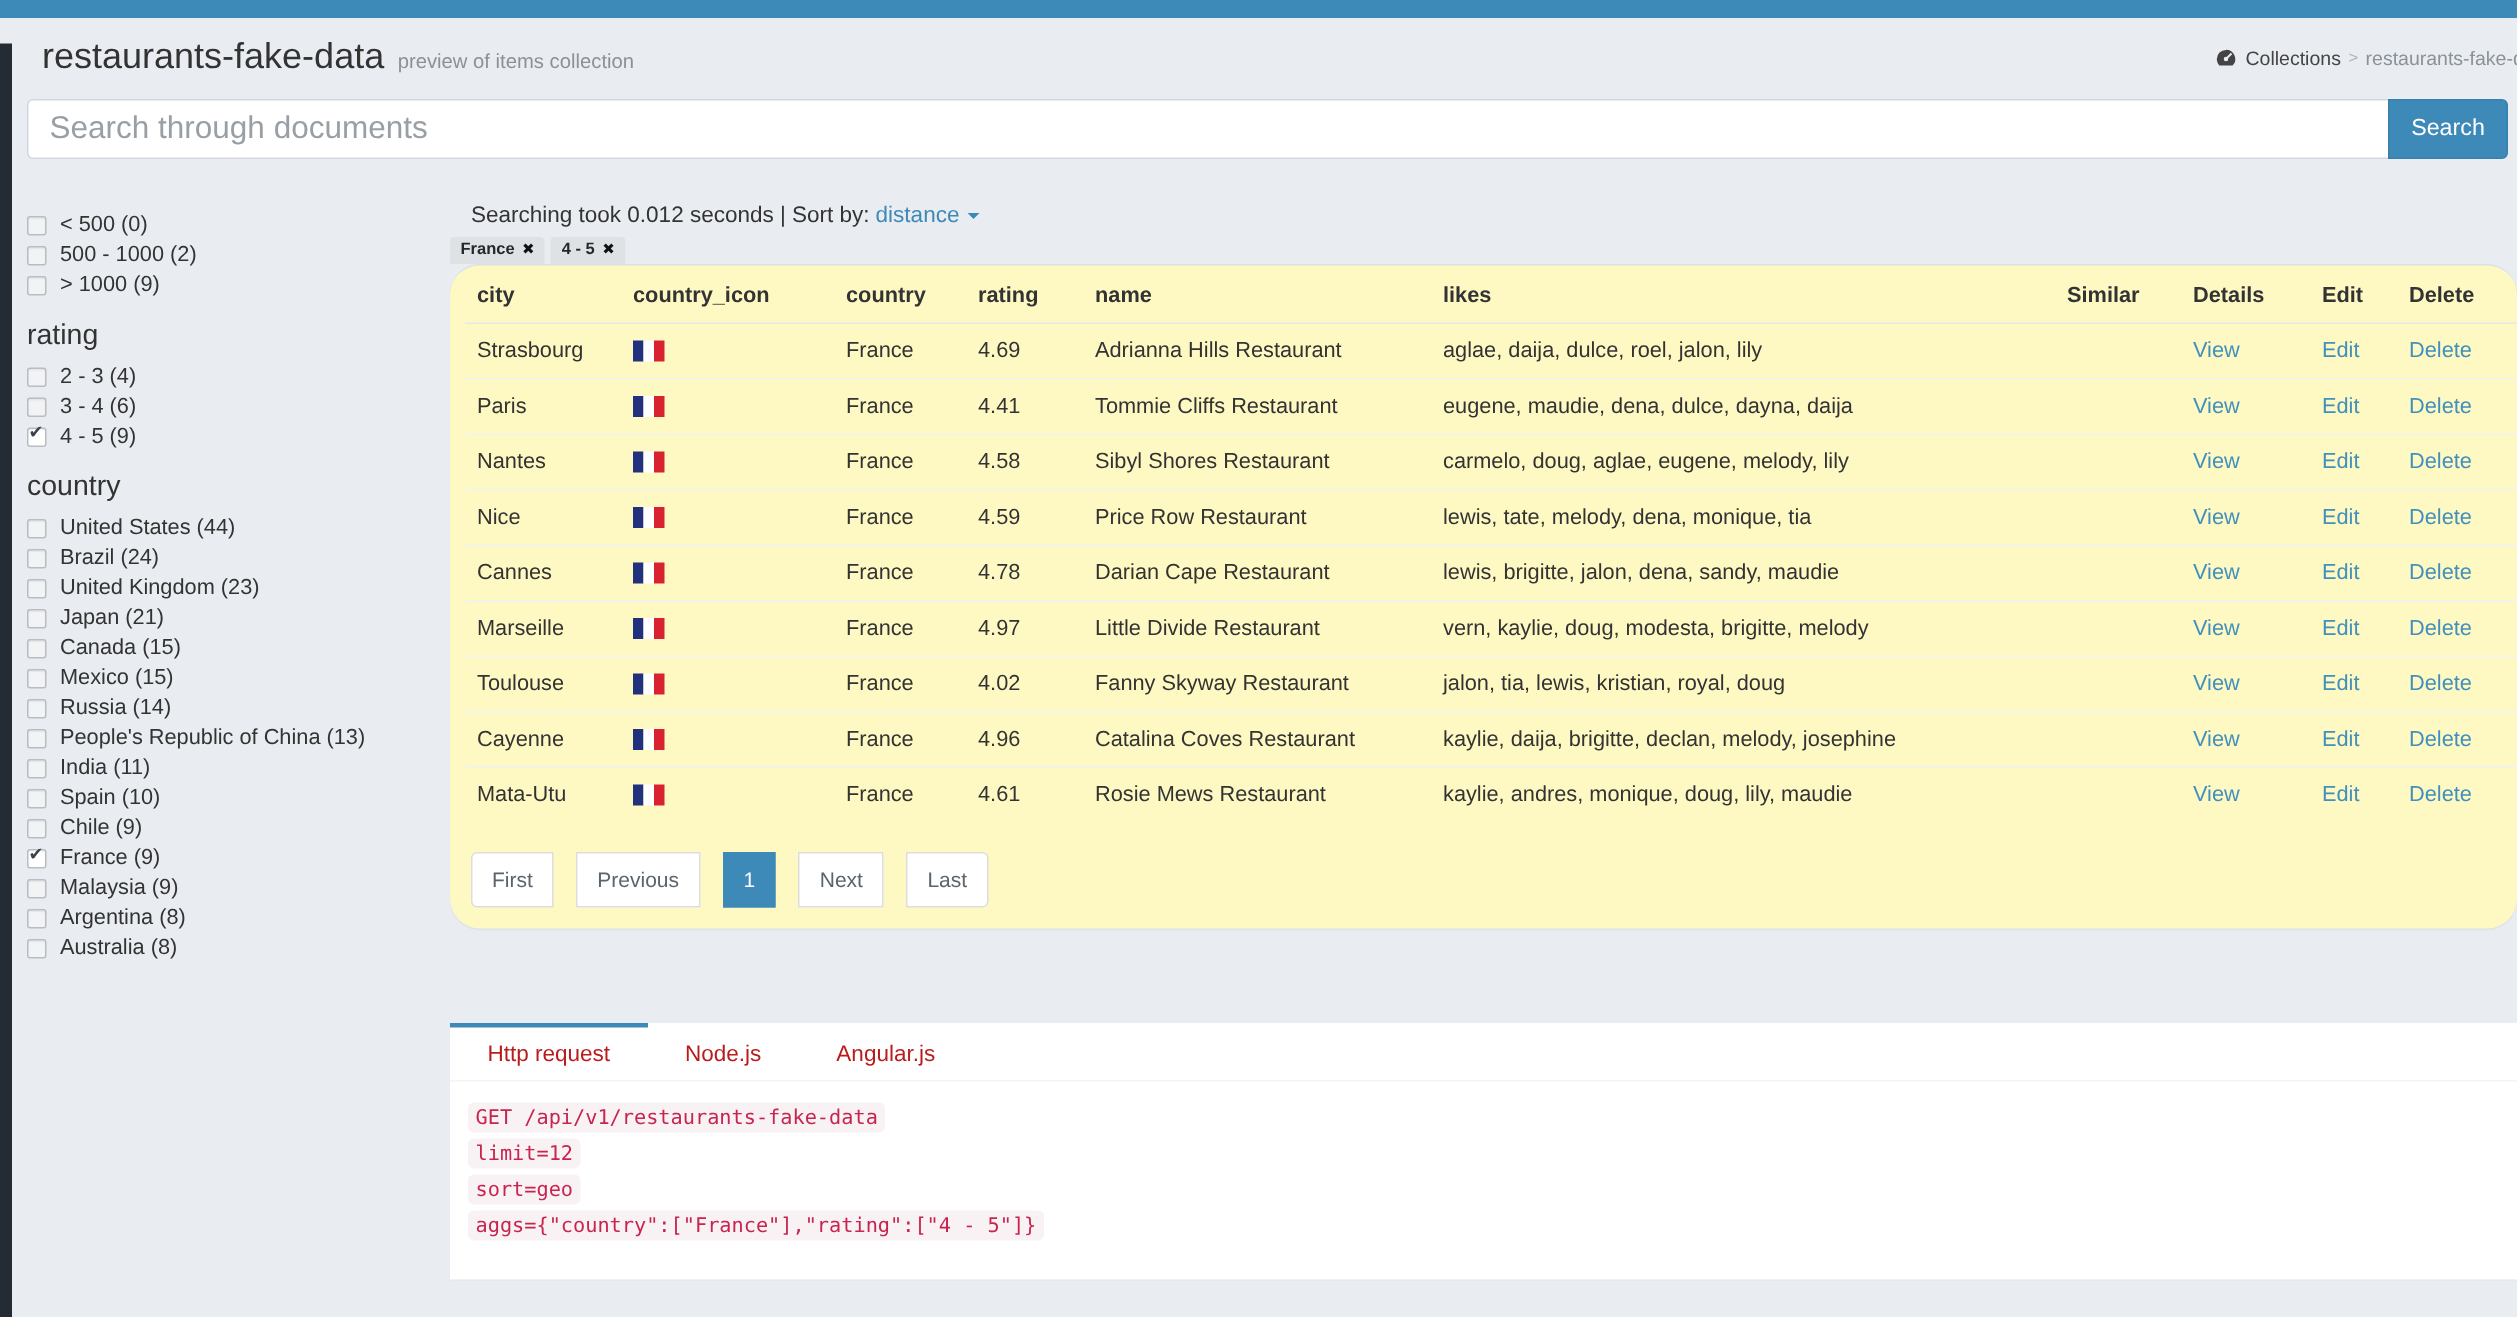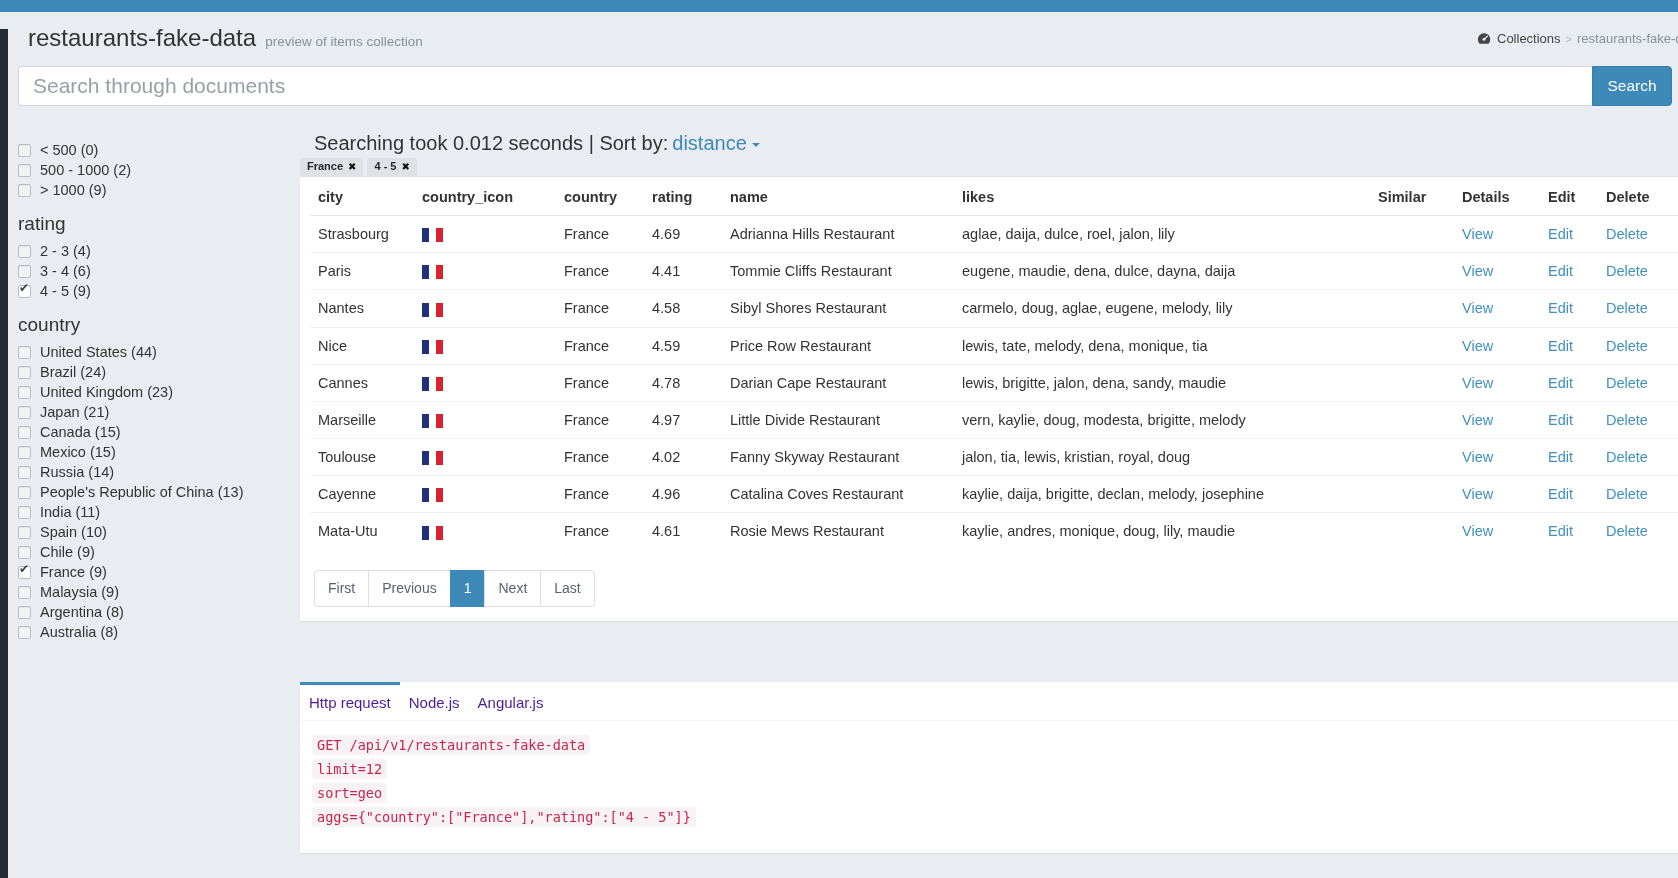--- a/index.html
+++ b/index.html
@@ -46,69 +46,69 @@
   .cb {
     width: 13px; height: 13px; flex: none; margin-right: 9px; position: relative;
     border: 1px solid #b7bdc3; background: #f2f3f4; border-radius: 2px;
     box-shadow: inset 0 1px 1px rgba(0,0,0,.06);
   }
   .cb.checked { background: #fff; }
   .cb .check { position: absolute; left: 0px; top: -4px; font-size: 12px; color: #3c4146; line-height: 13px; }
 
   
   .main { position: absolute; left: 300px; top: 128px; right: 0; }
-  .status-line { margin: 6px 0 0 14px; font-size: 20px; color: #333; line-height: 19px; }
+  .status-line { margin: 6px 0 0 14px; font-size: 15px; color: #333; line-height: 19px; }
   .sort-link { color: #3d8ab8; cursor: pointer; margin-left: 4px; }
   .caret { display: inline-block; width: 0; height: 0; border-left: 4px solid transparent;
     border-right: 4px solid transparent; border-top: 4px solid #3d8ab8; margin-left: 5px; vertical-align: middle; }
 
   .chips { display: flex; gap: 4px; margin-top: 5px; height: 18px; align-items: flex-end; }
   .chip {
     background: #dfe2e5; color: #23282d; font-size: 11px; font-weight: bold;
     padding: 2px 7px 3px; border-radius: 3px 3px 0 0; display: inline-flex; align-items: center; gap: 5px;
     cursor: pointer; line-height: 13px;
   }
   .chip-x { font-size: 10px; color: #111; cursor: pointer; }
 
   
-  .results-card { background: #ffffff; border-top: 1px solid #dbe0e4; box-shadow: 0 1px 1px rgba(0,0,0,.05);
-    padding: 0 0 14px 10px; }
+  .results-card { background: #fef9c3; border-top: 1px solid #dbe0e4; box-shadow: 0 1px 1px rgba(0,0,0,.05);
+    padding: 0 0 14px 10px; border-radius: 20px; }
   table { border-collapse: collapse; table-layout: fixed; width: 1368px; }
   th, td { text-align: left; font-size: 14.5px; color: #333; padding: 10px 8px; overflow: hidden; white-space: nowrap; }
   th { font-weight: bold; padding: 12px 8px 10px; border-bottom: 1px solid #e4e8eb; }
   tbody tr + tr td { border-top: 1px solid #f0f2f4; }
   th:nth-child(1), td:nth-child(1) { width: 104px; }
   th:nth-child(2), td:nth-child(2) { width: 142px; }
   th:nth-child(3), td:nth-child(3) { width: 88px; }
   th:nth-child(4), td:nth-child(4) { width: 78px; }
   th:nth-child(5), td:nth-child(5) { width: 232px; }
   th:nth-child(7), td:nth-child(7) { width: 84px; }
   th:nth-child(8), td:nth-child(8) { width: 86px; }
   th:nth-child(9), td:nth-child(9) { width: 58px; }
   th:nth-child(10), td:nth-child(10){ width: 80px; }
   .tbl-link { color: #4190bd; text-decoration: none; cursor: pointer; }
   .flag { display: inline-flex; width: 21px; height: 14px; vertical-align: middle; }
   .flag span { flex: 1; }
 
   .summary { font-size: 15px; color: #333; margin: 9px 0 0 4px; }
 
-  .pagination { display: inline-flex; margin: 20px 0 0 4px; }
+  .pagination { display: inline-flex; margin: 20px 0 0 4px; gap: 16px; }
   .page-btn {
     display: inline-block; padding: 8px 13px; font-size: 14px; color: #5a646d; background: #fff;
     border: 1px solid #ddd; margin-left: -1px; text-decoration: none; cursor: pointer; line-height: 19px;
   }
   .page-btn:first-child { border-radius: 4px 0 0 4px; margin-left: 0; }
   .page-btn:last-child { border-radius: 0 4px 4px 0; }
   .page-btn.active { background: #3d8ab8; border-color: #3d8ab8; color: #fff; }
 
   
   .request-panel { position: absolute; left: 300px; top: 682px; right: 0; height: 171px;
     background: #fff; box-shadow: 0 1px 1px rgba(0,0,0,.05); }
   .tabs { display: flex; height: 39px; border-bottom: 1px solid #f4f4f4; }
-  .tab { padding: 0 9px; display: flex; align-items: center; font-size: 15px; color: #4c1d95;
+  .tab { padding: 0 25px; display: flex; align-items: center; font-size: 15px; color: #b91c1c;
     border-top: 3px solid transparent; cursor: pointer; }
   .tab.active { border-top-color: #3d8ab8; }
   .code-area { padding: 13px 15px 0 12px; }
   .code-line { margin-bottom: 2px; line-height: 21px; }
   .code-line code {
     font-family: "DejaVu Sans Mono", "Liberation Mono", monospace; font-size: 13.5px;
     color: #c7254e; background: #f9f2f4; padding: 2px 5px; border-radius: 4px;
   }
 </style>
 </head>

